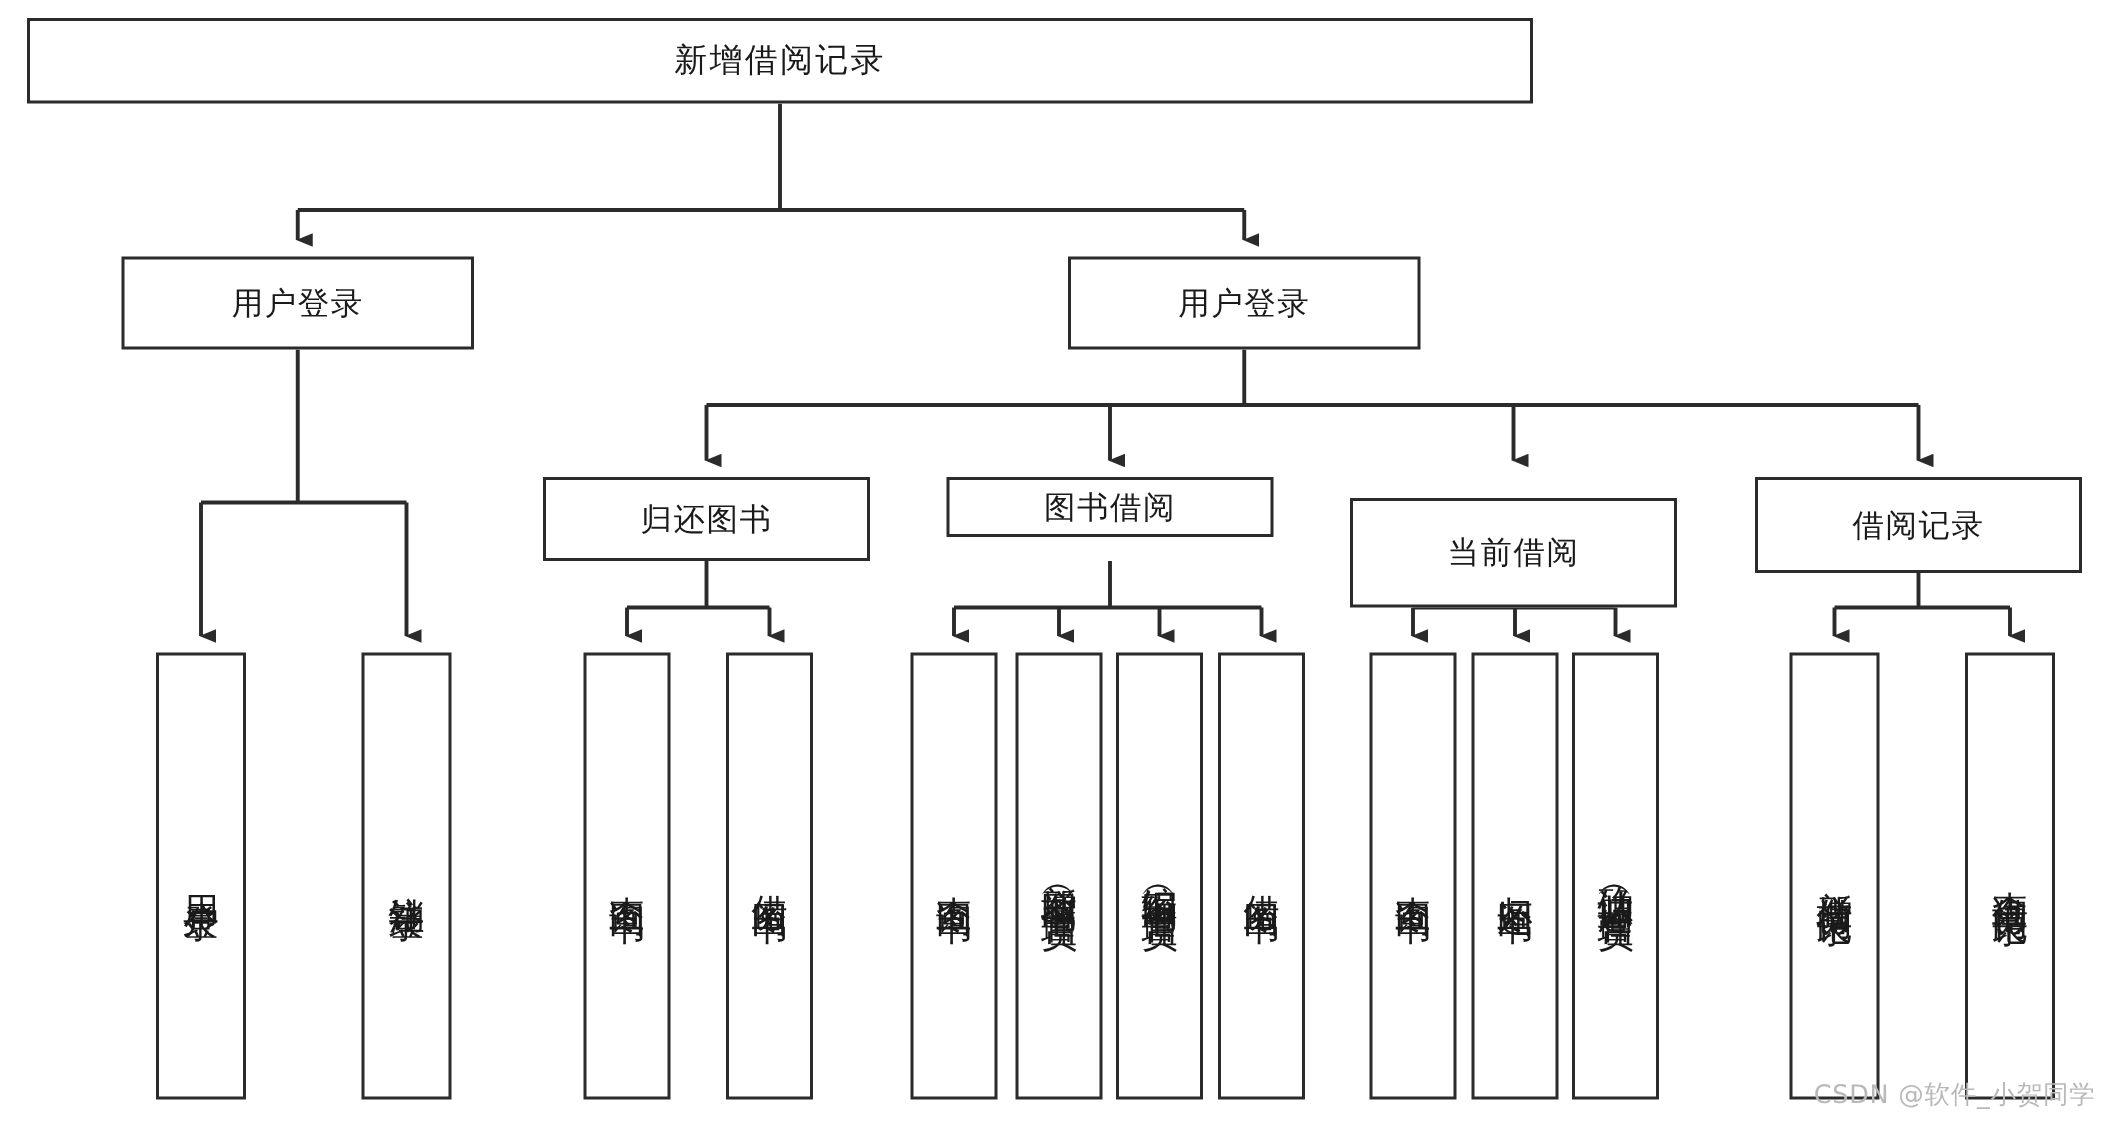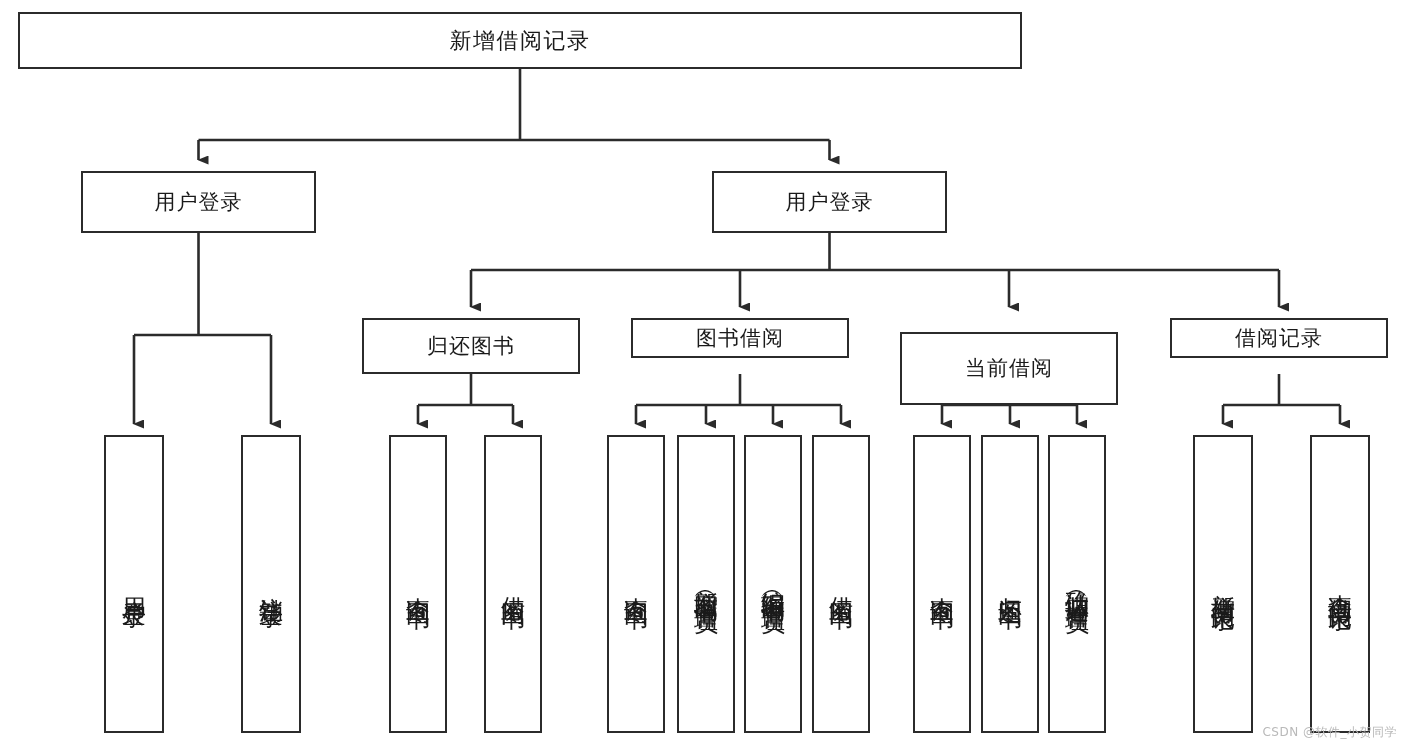--- a/index.html
+++ b/index.html
@@ -61,21 +61,21 @@
     text-orientation: upright;
     font-size: 24px;
     letter-spacing: 3px;
     line-height: 1;
     white-space: nowrap;
   }
   .watermark {
     position: absolute;
     right: 8px;
     bottom: 6px;
-    font-size: 12px;
+    font-size: 17px;
     color: #b9b9b9;
     letter-spacing: 0.5px;
     user-select: none;
   }
 </style>
 </head>
 <body>
 
 <div id="diagram-root">
 
@@ -134,21 +134,21 @@
       </div>
       <div class="node horizontal" id="node-new-book-rec" style="left: 362px; top: 318px; width: 218px; height: 56px;">
         <span class="node-label">归还图书</span>
       </div>
       <div class="node horizontal" id="node-book-borrow" style="left: 631px; top: 318px; width: 218px; height: 40px;">
         <span class="node-label">图书借阅</span>
       </div>
       <div class="node horizontal" id="node-current-borrow" style="left: 900px; top: 332px; width: 218px; height: 73px;">
         <span class="node-label">当前借阅</span>
       </div>
-      <div class="node horizontal" id="node-borrow-record" style="left: 1170px; top: 318px; width: 218px; height: 40px;">
+      <div class="node horizontal" id="node-borrow-record" style="left: 1170px; top: 318px; width: 218px; height: 64px;">
         <span class="node-label">借阅记录</span>
       </div>
       <div class="node vertical" id="node-leaf-user-login" style="left: 104px; top: 435px; width: 60px; height: 298px;">
         <span class="node-label">用户登录</span>
       </div>
       <div class="node vertical" id="node-leaf-logout" style="left: 241px; top: 435px; width: 60px; height: 298px;">
         <span class="node-label">注销登录</span>
       </div>
       <div class="node vertical" id="node-leaf-query-1" style="left: 389px; top: 435px; width: 58px; height: 298px;">
         <span class="node-label">查询图书</span>

